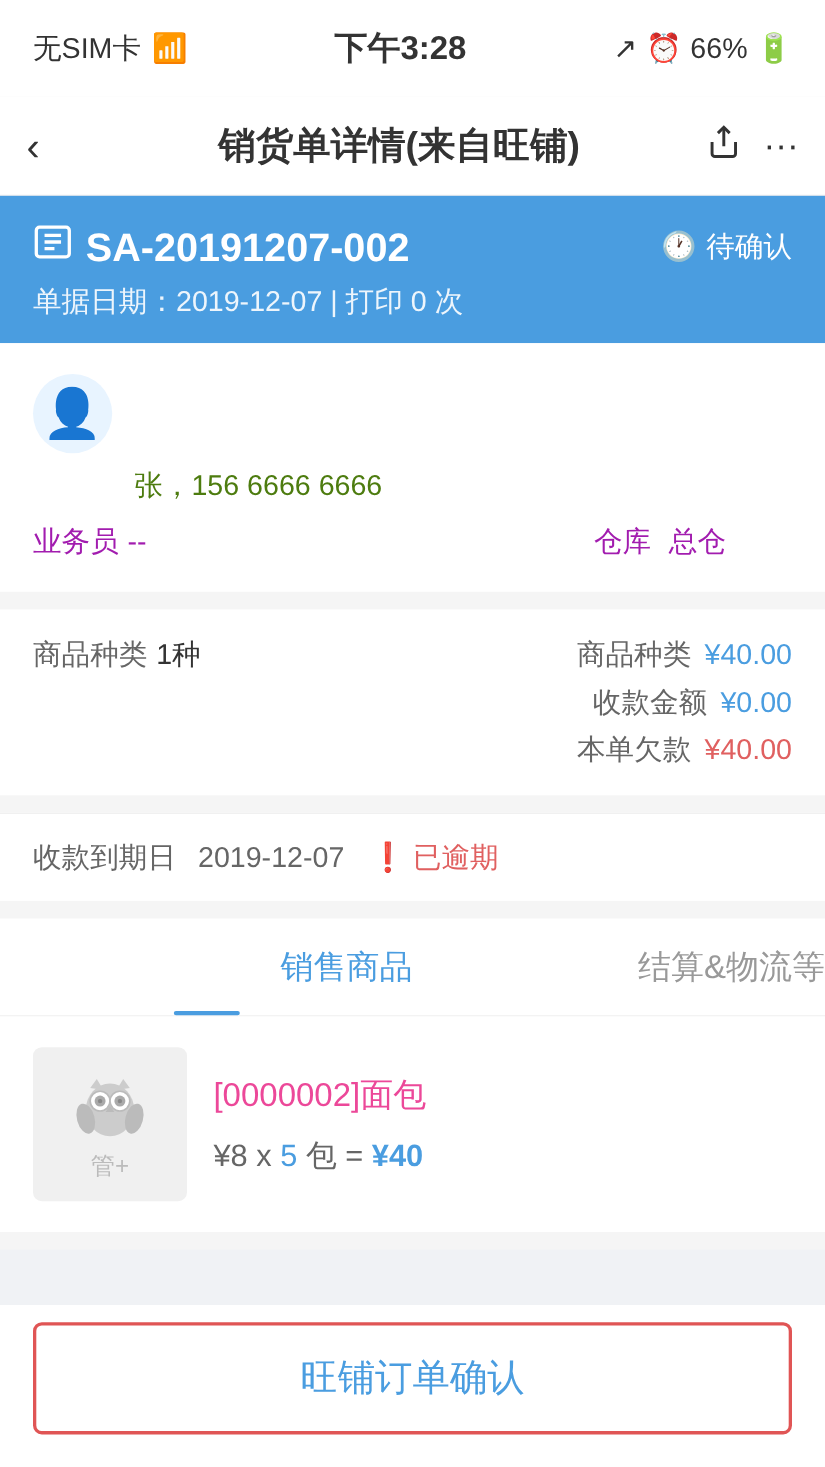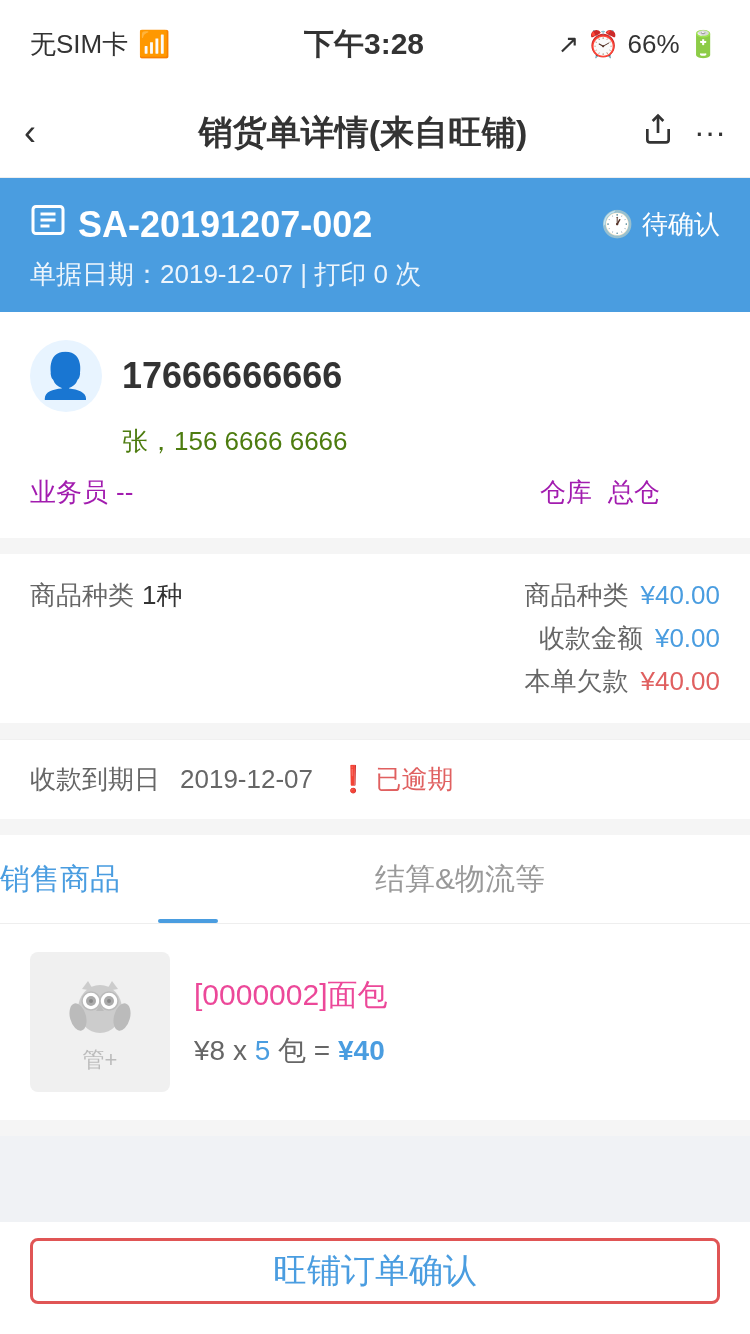--- a/index.html
+++ b/index.html
@@ -209,21 +209,21 @@
     }
     .tabs {
       display: flex;
       align-items: center;
     }
     .tab {
       flex: 1;
       height: 88px;
       display: flex;
       align-items: center;
-      justify-content: flex-start;
+      justify-content: flex-end;
       font-size: 30px;
       color: #999;
       position: relative;
       cursor: pointer;
     }
     .tab.active {
       color: #4a9de0;
     }
     .tab.active::after {
       content: '';
@@ -290,21 +290,21 @@
     .bottom-bar {
       position: fixed;
       bottom: 0;
       left: 0;
       width: 750px;
       padding: 16px 30px 30px;
       background: #fff;
     }
     .confirm-btn {
       width: 100%;
-      height: 66px;
+      height: 102px;
       border: 3px solid #e05555;
       border-radius: 8px;
       background: #fff;
       color: #4a9de0;
       font-size: 34px;
       font-weight: 500;
       cursor: pointer;
       display: flex;
       align-items: center;
       justify-content: center;
@@ -366,21 +366,20 @@
   <div class="order-date">
     <span>单据日期：</span><span>2019-12-07</span><span> | 打印</span> <span>0</span> <span>次</span>
   </div>
 </div>
 
 <div class="customer-section">
   <div class="customer-header">
     <div class="avatar">
       <span class="avatar-icon">👤</span>
     </div>
-    <div class="customer-phone">17666666666</div>
   </div>
   <div class="customer-name">张，156 6666 6666</div>
   <div class="customer-meta">
     <span class="meta-item">
       <span>业务员</span>
       <span>--</span>
     </span>
     <span class="meta-divider" style="flex:1"></span>
     <span class="meta-item" style="margin-right:60px;">
       <span>仓库</span>

